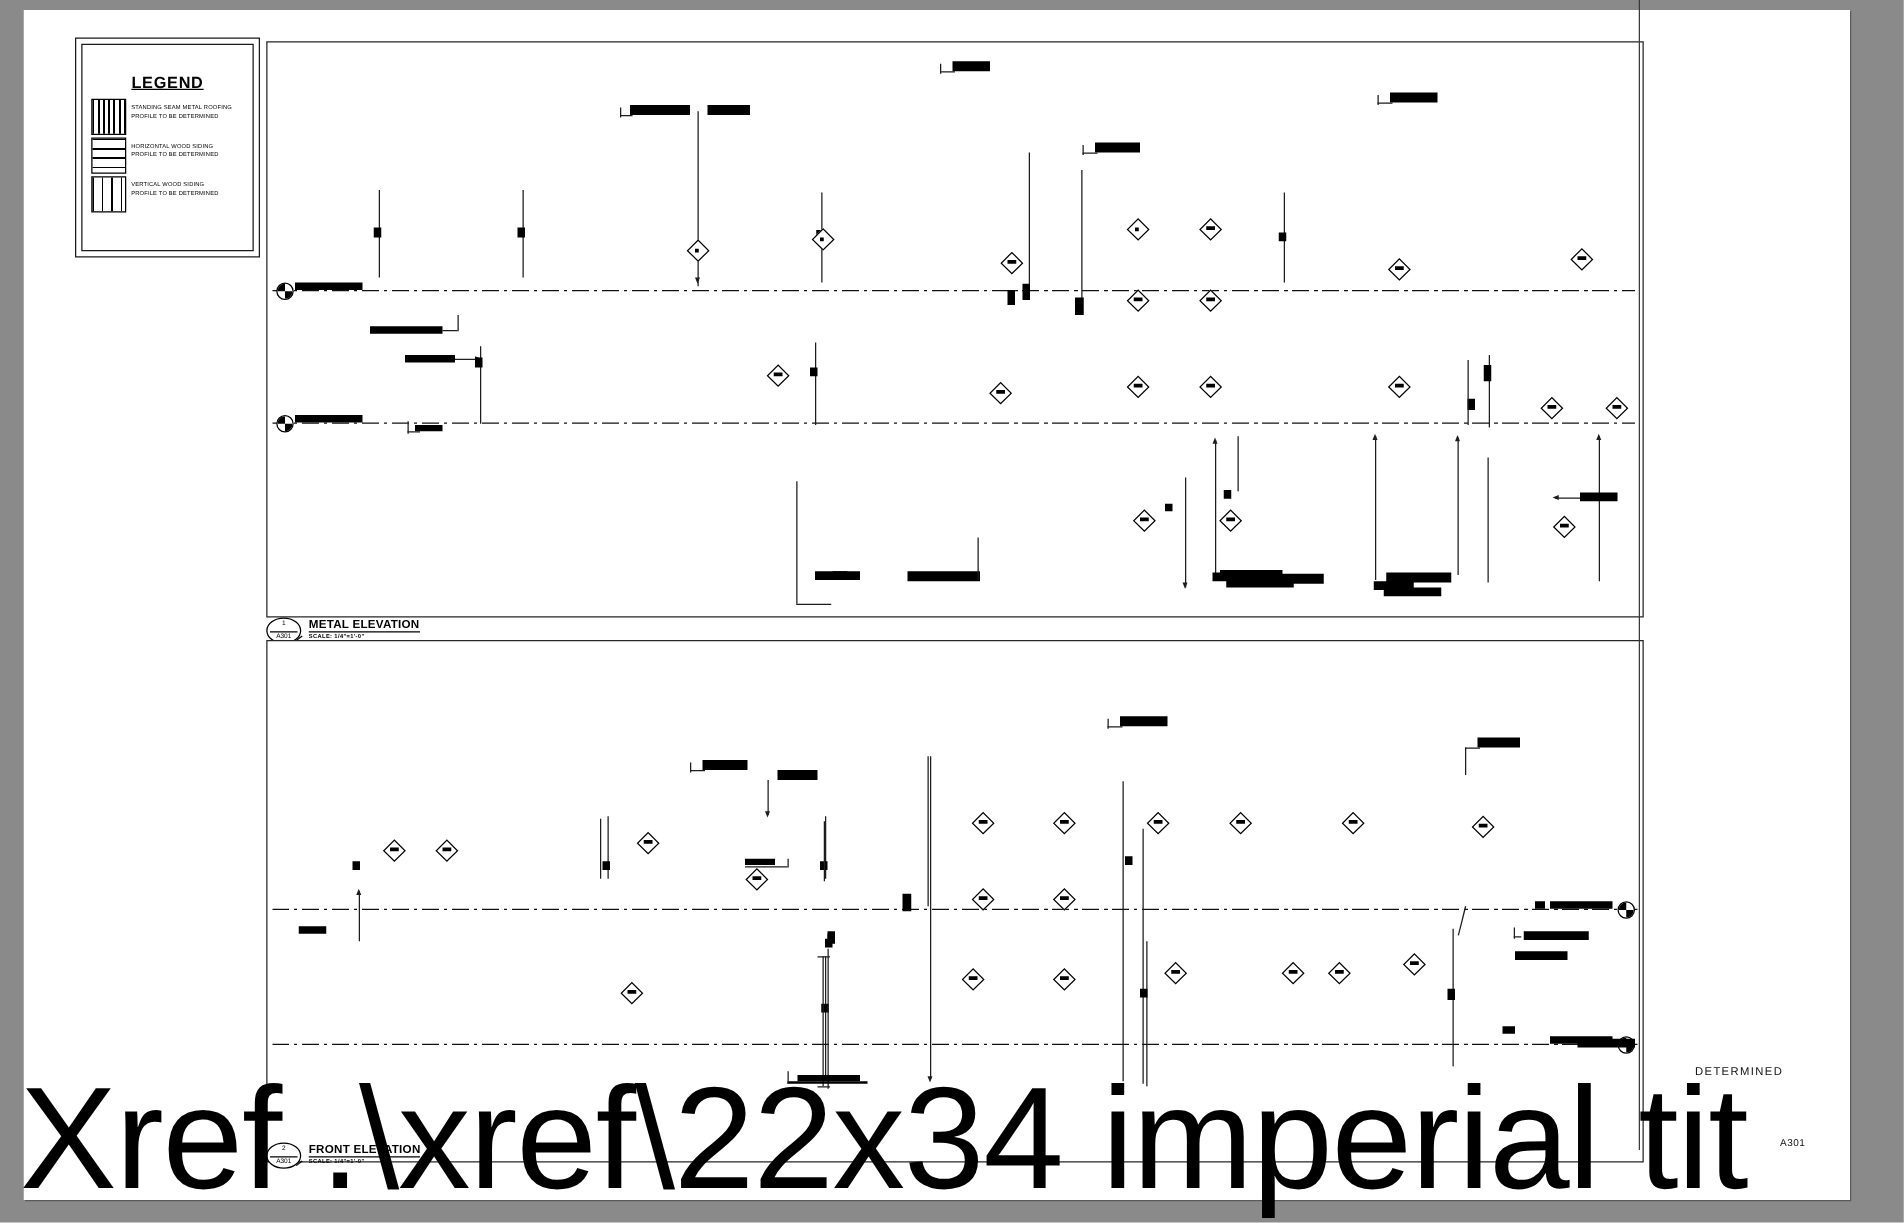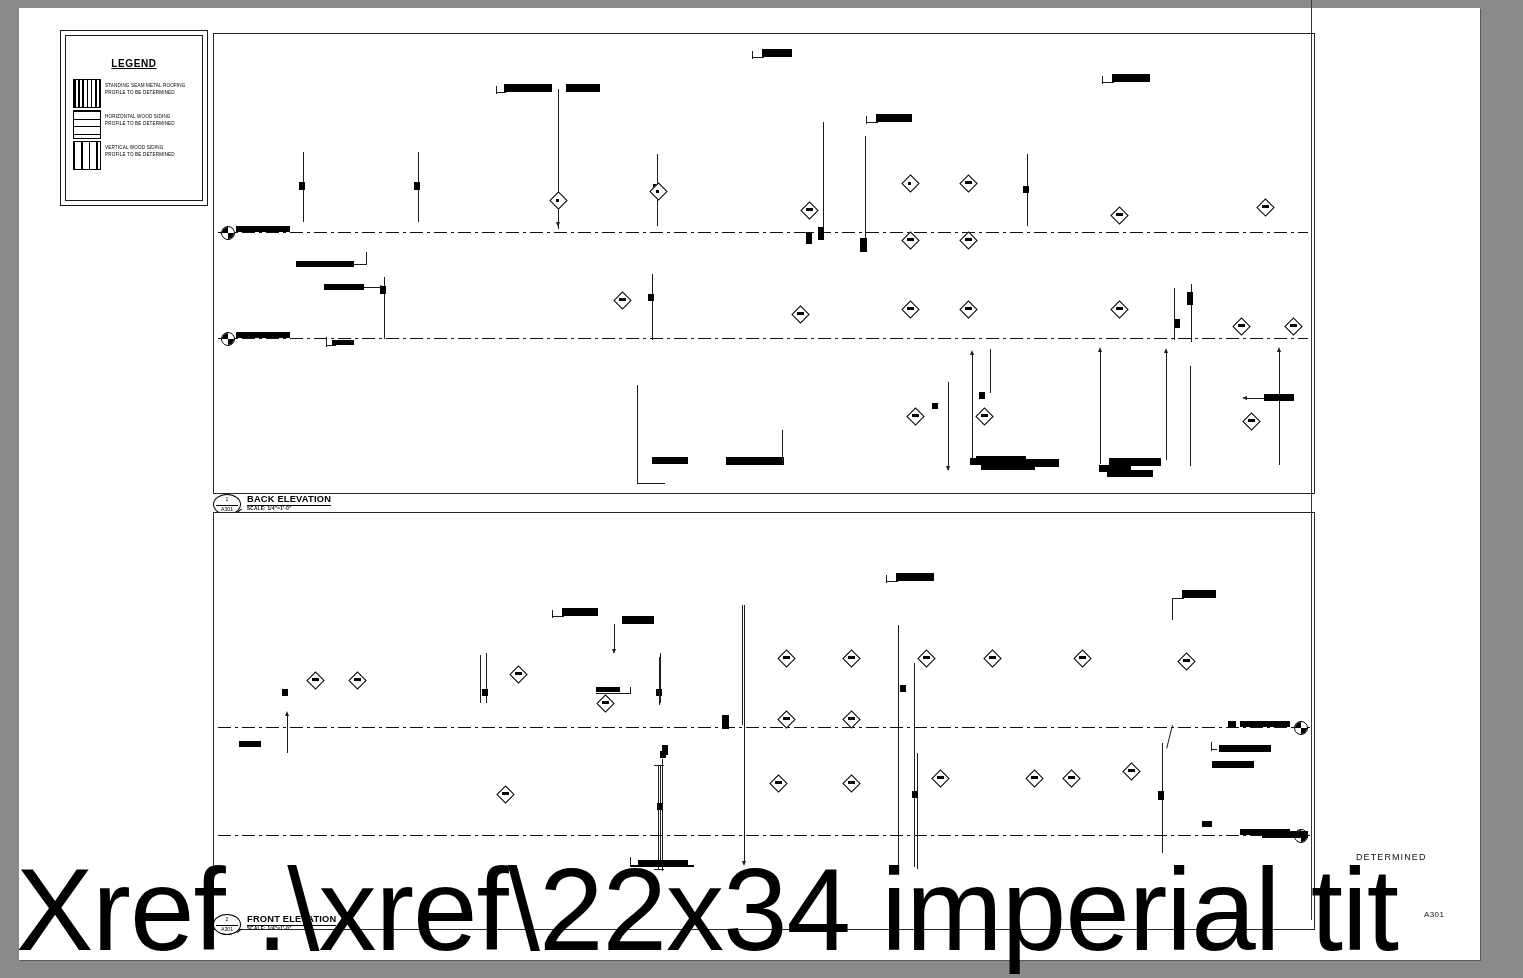--- a/index.html
+++ b/index.html
@@ -16,21 +16,21 @@
     box-shadow:1px 1px 0 rgba(0,0,0,.35);
   }
   
   #legend{
     position:absolute;left:41px;top:22px;width:146px;height:174px;
     border:1.5px solid #1a1a1a;background:#fff;
   }
   #legend .inner{position:absolute;left:4px;top:4px;right:4px;bottom:4px;border:1px solid #1a1a1a;}
   #legend .ltitle{
     position:absolute;top:27px;left:0;right:0;text-align:center;
-    font-size:10px;font-weight:bold;letter-spacing:.6px;color:#000;
+    font-size:13px;font-weight:bold;letter-spacing:.6px;color:#000;
     text-decoration:underline;
   }
   .leg-row{position:absolute;left:12px;right:6px;height:34px;}
   .leg-row.r0{top:48px;}
   .leg-row.r1{top:79px;}
   .leg-row.r2{top:110px;}
   .swatch{position:absolute;left:0;top:0;width:26px;height:27px;border:1.4px solid #000;background:#fff;overflow:hidden;}
   .sw-metal{background:
      repeating-linear-gradient(90deg,#000 0 1.6px,#fff 1.6px 4.2px);}
   .sw-horiz{background:
@@ -315,21 +315,21 @@
     <div class="blob" style="left:592px;top:198px;width:6px;height:12px;"></div>
   </div>
 
   <div class="dtag" style="left:194px;top:486px;width:1100px;">
     <div class="bub">
       <div class="num">1</div>
       <div class="div"></div>
       <div class="sh">A301</div>
     </div>
     <div class="tail"></div>
-    <div class="ttl">BACK ELEVATION</div>
+    <div class="ttl">METAL ELEVATION</div>
     <div class="scl">SCALE: 1/4"=1'-0"</div>
   </div>
 
   <div class="viewport" id="vp-front">
 
     <div class="dashdot" style="left:4px;top:214px;width:1092px;"></div>
     <div class="dashdot" style="left:4px;top:322px;width:1092px;"></div>
 
     <div class="lvlbub" style="left:1080px;top:208px;">
         <i class="q1"></i>

